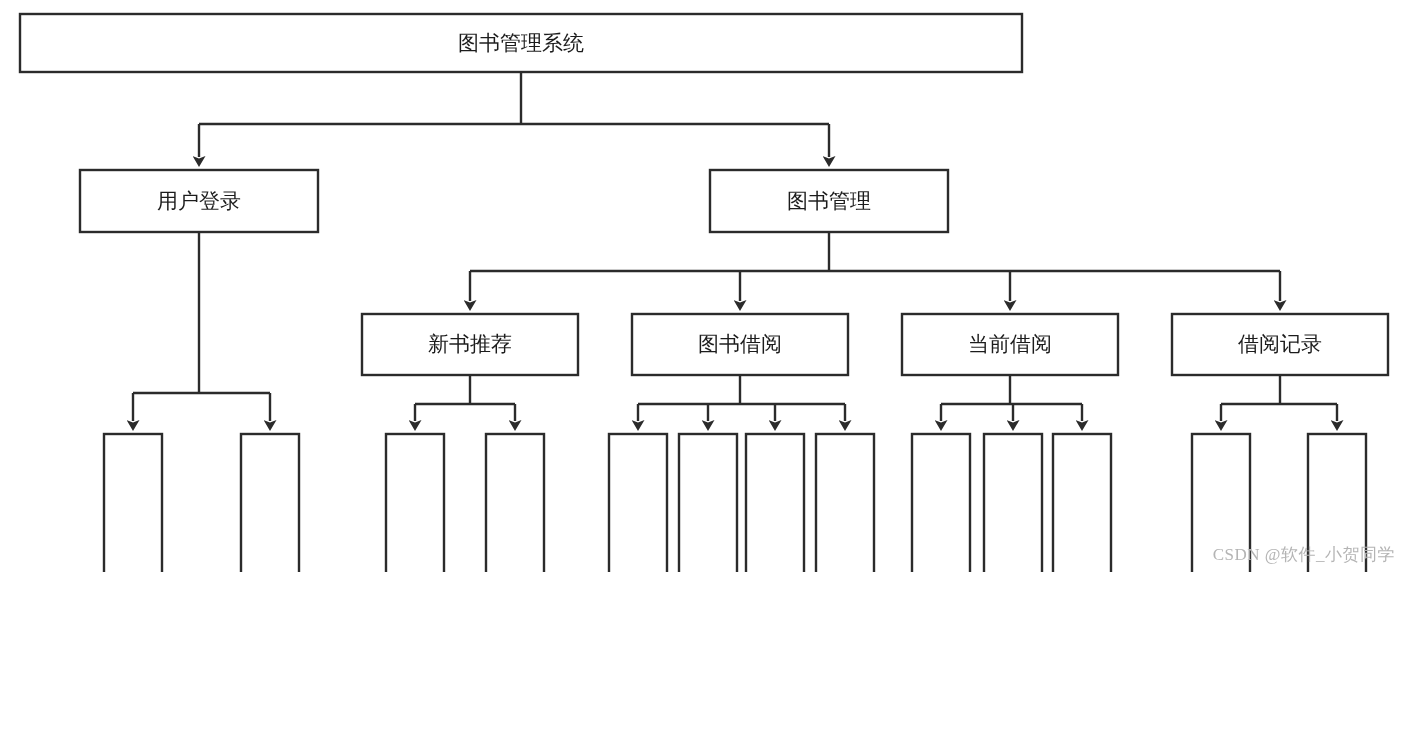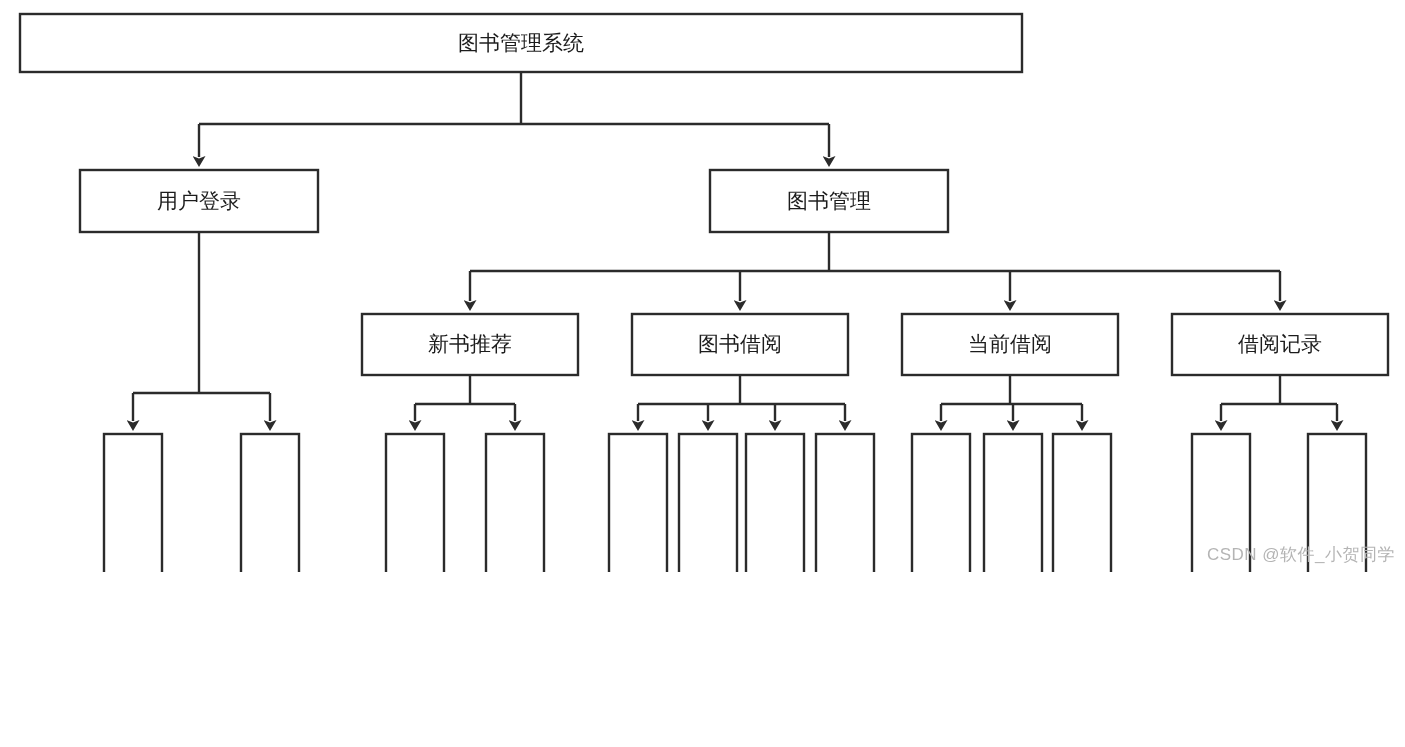--- a/index.html
+++ b/index.html
@@ -58,21 +58,21 @@
     display: flex;
     align-items: flex-start;
     justify-content: center;
     white-space: nowrap;
     pointer-events: none;
   }
   .watermark {
     position: absolute;
     right: 10px;
     bottom: 6px;
-    font-family: Liberation Sans, sans-serif;
+    font-family: Liberation Serif, serif;
     font-size: 17px;
     color: #b4b4b4;
     letter-spacing: 0.5px;
     white-space: nowrap;
   }
 </style>
 </head>
 <body>
 
 <div id="diagram-root">

